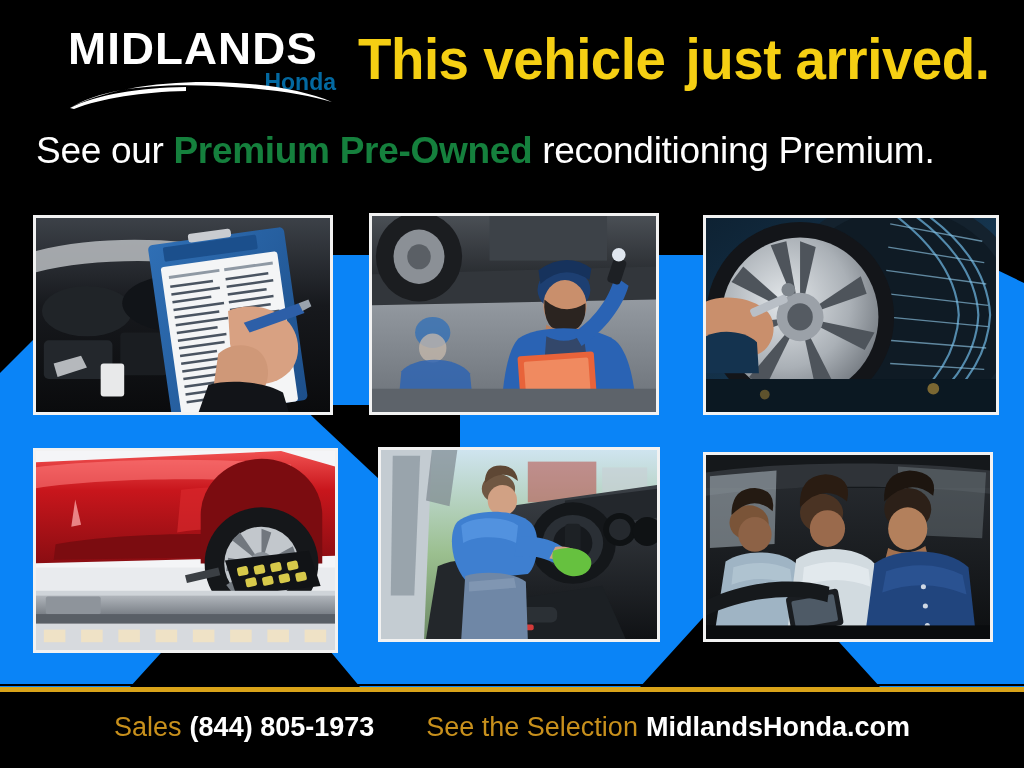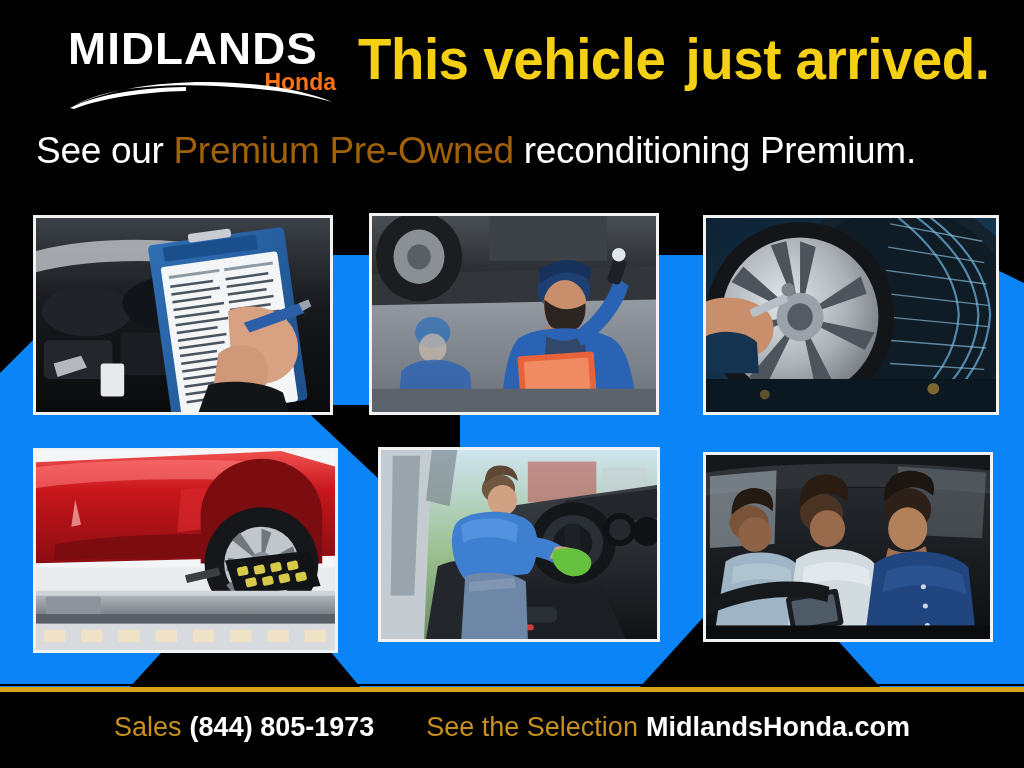--- a/index.html
+++ b/index.html
@@ -12,38 +12,38 @@
   
   #header{position:absolute;left:0;top:4px;width:1024px;height:200px;z-index:5;}
 
   #logo-block{position:absolute;left:68px;top:22px;width:270px;height:78px;}
   .logo-word{
     color:#ffffff;font-weight:700;font-size:44px;letter-spacing:1px;
     line-height:46px;font-family:"Liberation Sans",sans-serif;
     transform:scaleX(1.04);transform-origin:left top;white-space:nowrap;
   }
   .logo-sub{
-    position:absolute;right:2px;top:44px;color:#f97316;font-weight:700;
+    position:absolute;right:2px;top:44px;color:#0369a1;font-weight:700;
     font-size:23px;line-height:24px;white-space:nowrap;
   }
   #logo-swoosh{position:absolute;left:0;top:56px;width:266px;height:28px;}
 
   #headline{
     position:absolute;left:358px;top:24px;white-space:nowrap;
     font-size:57px;line-height:62px;font-weight:700;color:#f5cf13;
     letter-spacing:-0.5px;transform:scaleX(0.96);transform-origin:left top;
   }
   #headline .gap{letter-spacing:5px;}
 
   #subheadline{
     position:absolute;left:36px;top:125px;white-space:nowrap;
     font-size:37px;line-height:44px;color:#ffffff;font-weight:400;
     letter-spacing:-0.3px;
   }
-  #subheadline .hl{color:#a16207;font-weight:400;}
+  #subheadline .hl{color:#15803d;font-weight:700;}
 
   
   .photo{
     position:absolute;z-index:3;background:#151515;
     border:3px solid #f2f2f2;box-sizing:border-box;overflow:hidden;
   }
   .photo .inner{position:absolute;inset:0;overflow:hidden;}
 
   
   #photo-engine-checklist{left:33px;top:215px;width:300px;height:200px;}

